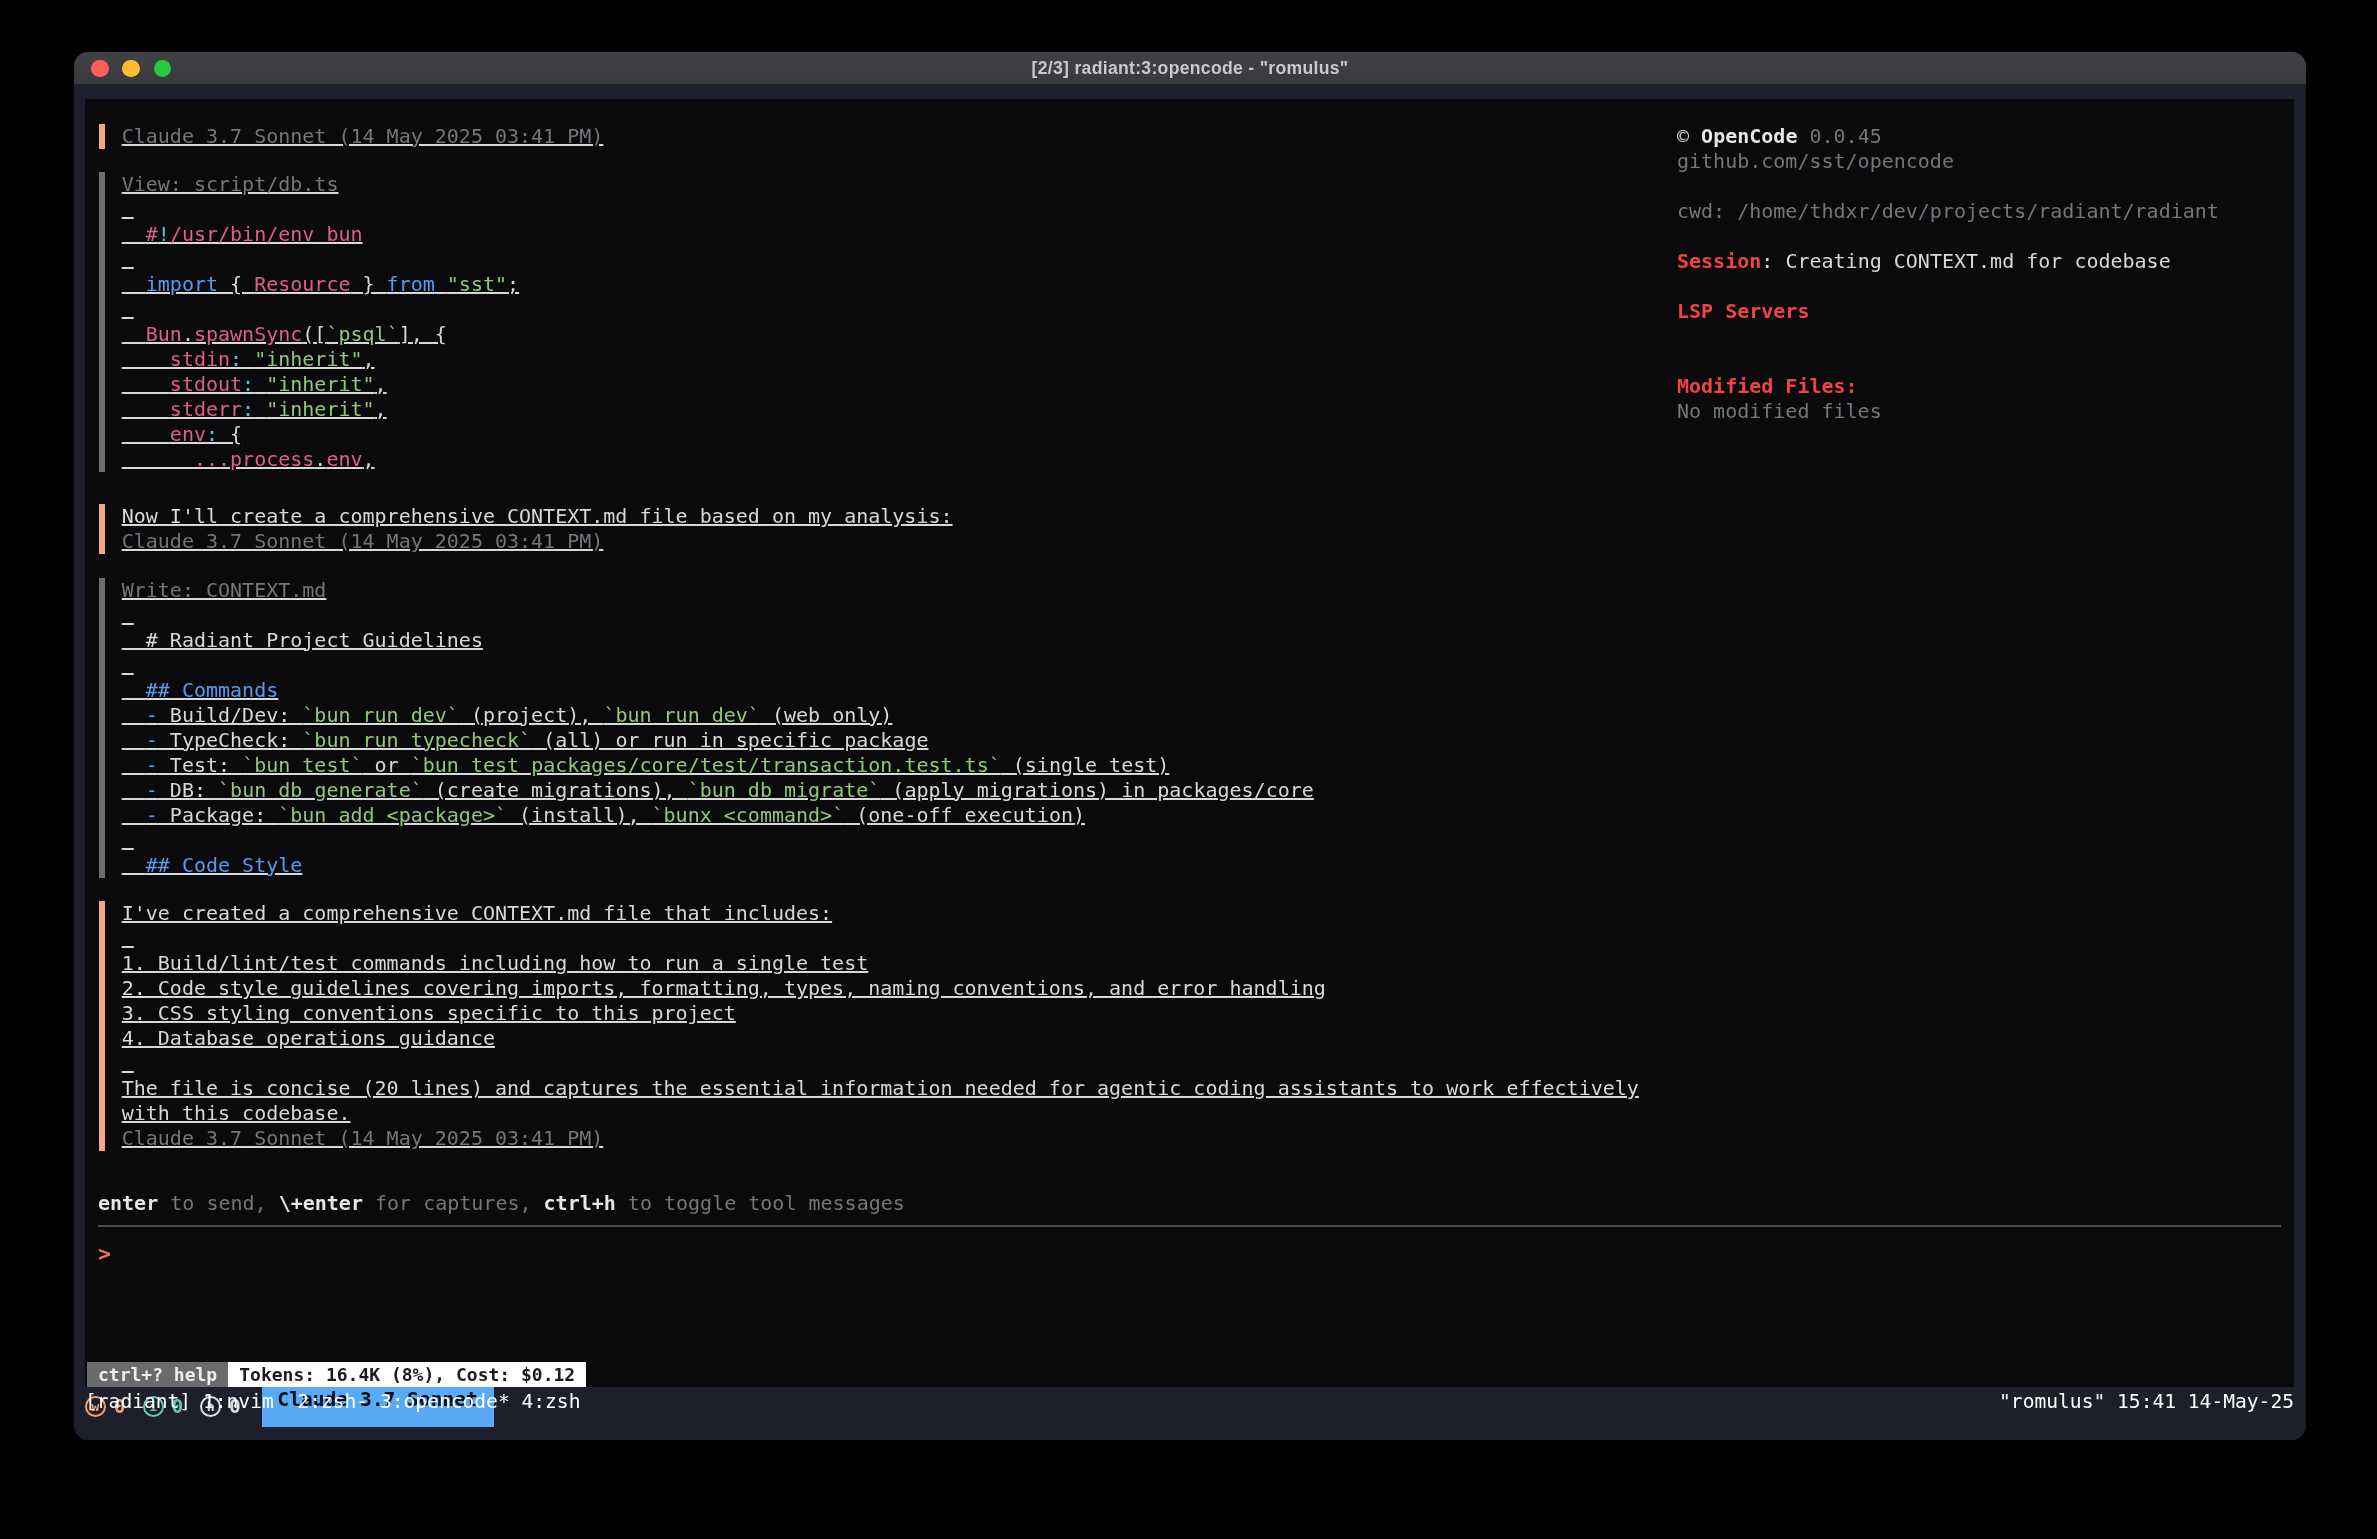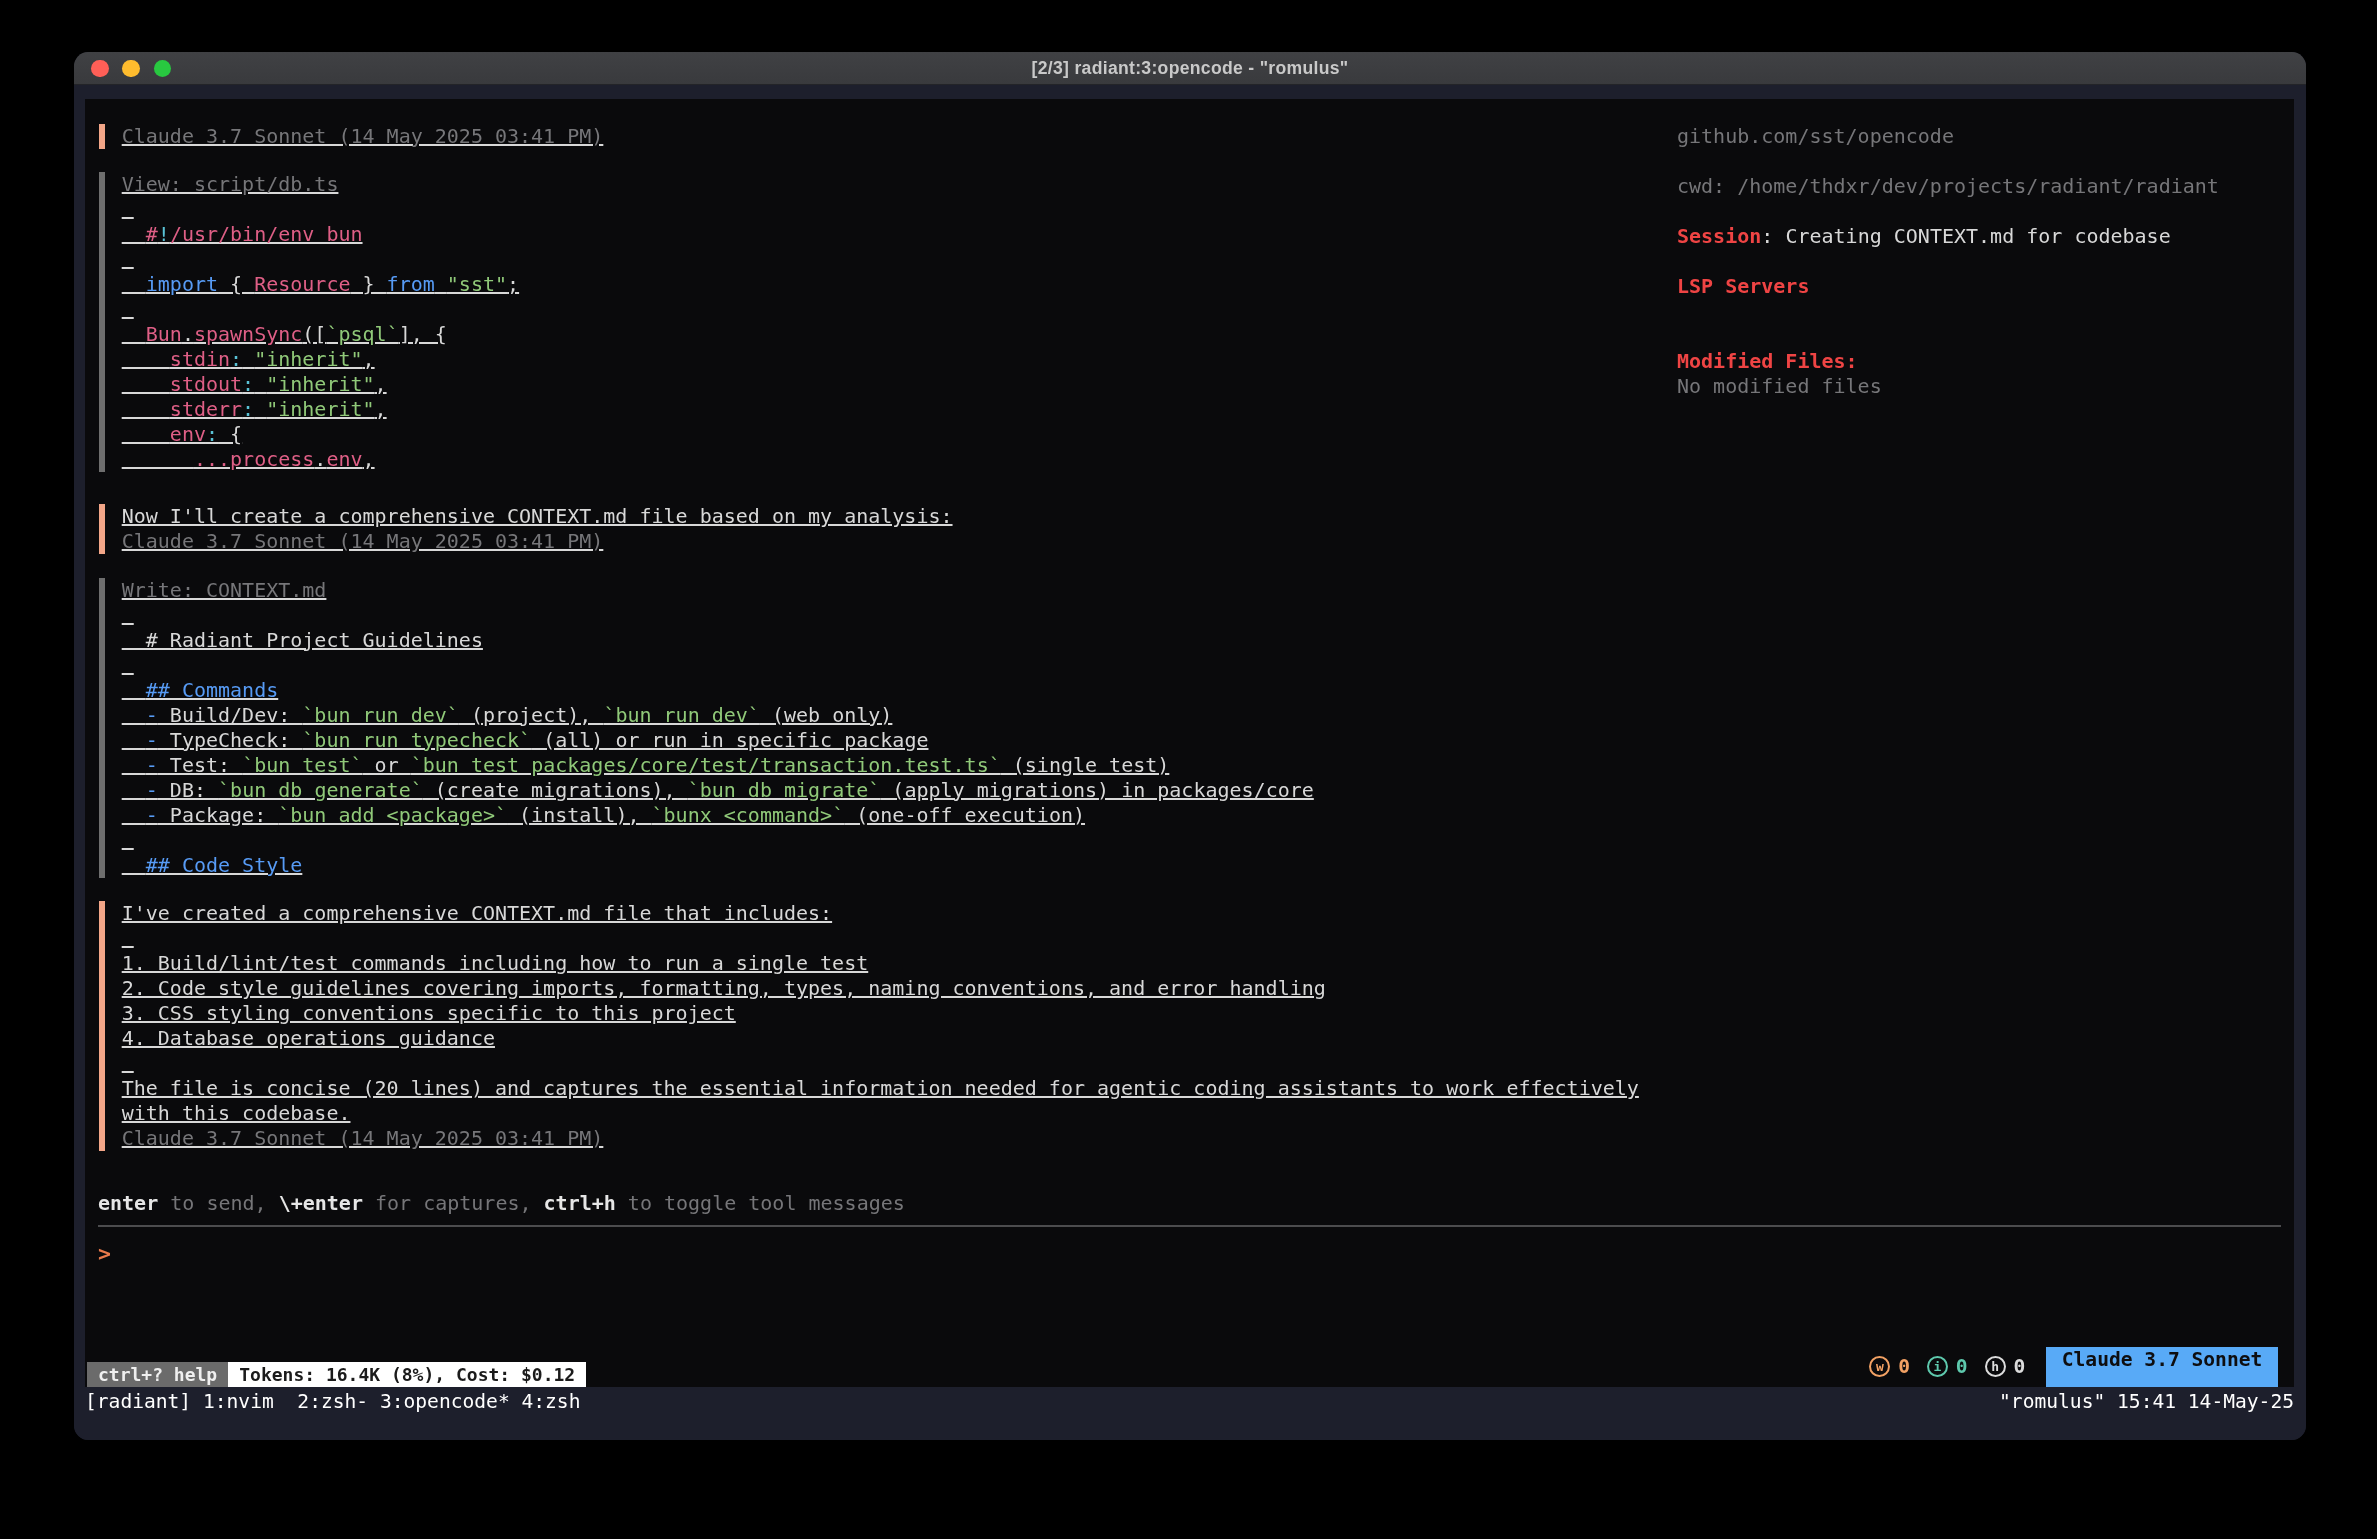--- a/index.html
+++ b/index.html
@@ -57,21 +57,21 @@
   
   #sidebar{position:absolute;left:1592px;top:25px;width:617px;}
 
   
   #editor-hints{position:absolute;left:13px;top:1092px;}
   #input-separator{position:absolute;left:13px;right:13px;top:1126px;height:2px;background:#4c4c4e;}
   #prompt-row{position:absolute;left:13px;top:1142px;width:2183px;height:117px;}
   #prompt-char{color:#e8794b;font-weight:bold;font-size:21.5px;}
 
   
-  #status-row{position:absolute;left:0;right:16px;top:1263px;height:25px;display:flex;align-items:flex-end;justify-content:space-between;}
+  #status-row{position:absolute;left:0;right:10px;top:1263px;height:25px;display:flex;align-items:flex-start;justify-content:space-between;flex-direction:column;}
   #status-left{display:flex;height:25px;margin-left:2px;}
   .chip{height:25px;line-height:25px;padding:0 11px;font-size:18px;font-weight:bold;}
   #help-chip{background:#6b6b6b;color:#efefef;}
   #tokens-chip{background:#ffffff;color:#1b1b1b;}
   #status-right{display:flex;align-items:center;gap:17px;}
   .diag{display:flex;align-items:center;gap:7.8px;}
   .diag-circle{
     width:21px;height:21px;border-radius:50%;border:2px solid currentColor;
     display:flex;align-items:center;justify-content:center;
     font-size:13px;font-weight:bold;line-height:1;
@@ -155,20 +155,21 @@
             <div class="line"><span class="c-white">3. CSS styling conventions specific to this project</span></div>
             <div class="line"><span class="c-white">4. Database operations guidance</span></div>
             <div class="line">&nbsp;</div>
             <div class="line"><span class="c-white">The file is concise (20 lines) and captures the essential information needed for agentic coding assistants to work effectively</span></div>
             <div class="line"><span class="c-white">with this codebase.</span></div>
             <div class="line"><span class="c-gray">Claude 3.7 Sonnet (14 May 2025 03:41 PM)</span></div>
           </div>
       </div>
 
       <div id="sidebar">
+          <div class="line"><span class="c-white">© </span><span class="c-boldwhite">OpenCode</span><span class="c-gray"> 0.0.45</span></div>
           <div class="line"><span class="c-gray">github.com/sst/opencode</span></div>
           <div class="line">&nbsp;</div>
           <div class="line"><span class="c-gray">cwd: /home/thdxr/dev/projects/radiant/radiant</span></div>
           <div class="line">&nbsp;</div>
           <div class="line"><span class="c-orangebold">Session</span><span class="c-white">: </span><span class="c-white">Creating CONTEXT.md for codebase</span></div>
           <div class="line">&nbsp;</div>
           <div class="line"><span class="c-orangebold">LSP Servers</span></div>
           <div class="line">&nbsp;</div>
           <div class="line">&nbsp;</div>
           <div class="line"><span class="c-orangebold">Modified Files:</span></div>

